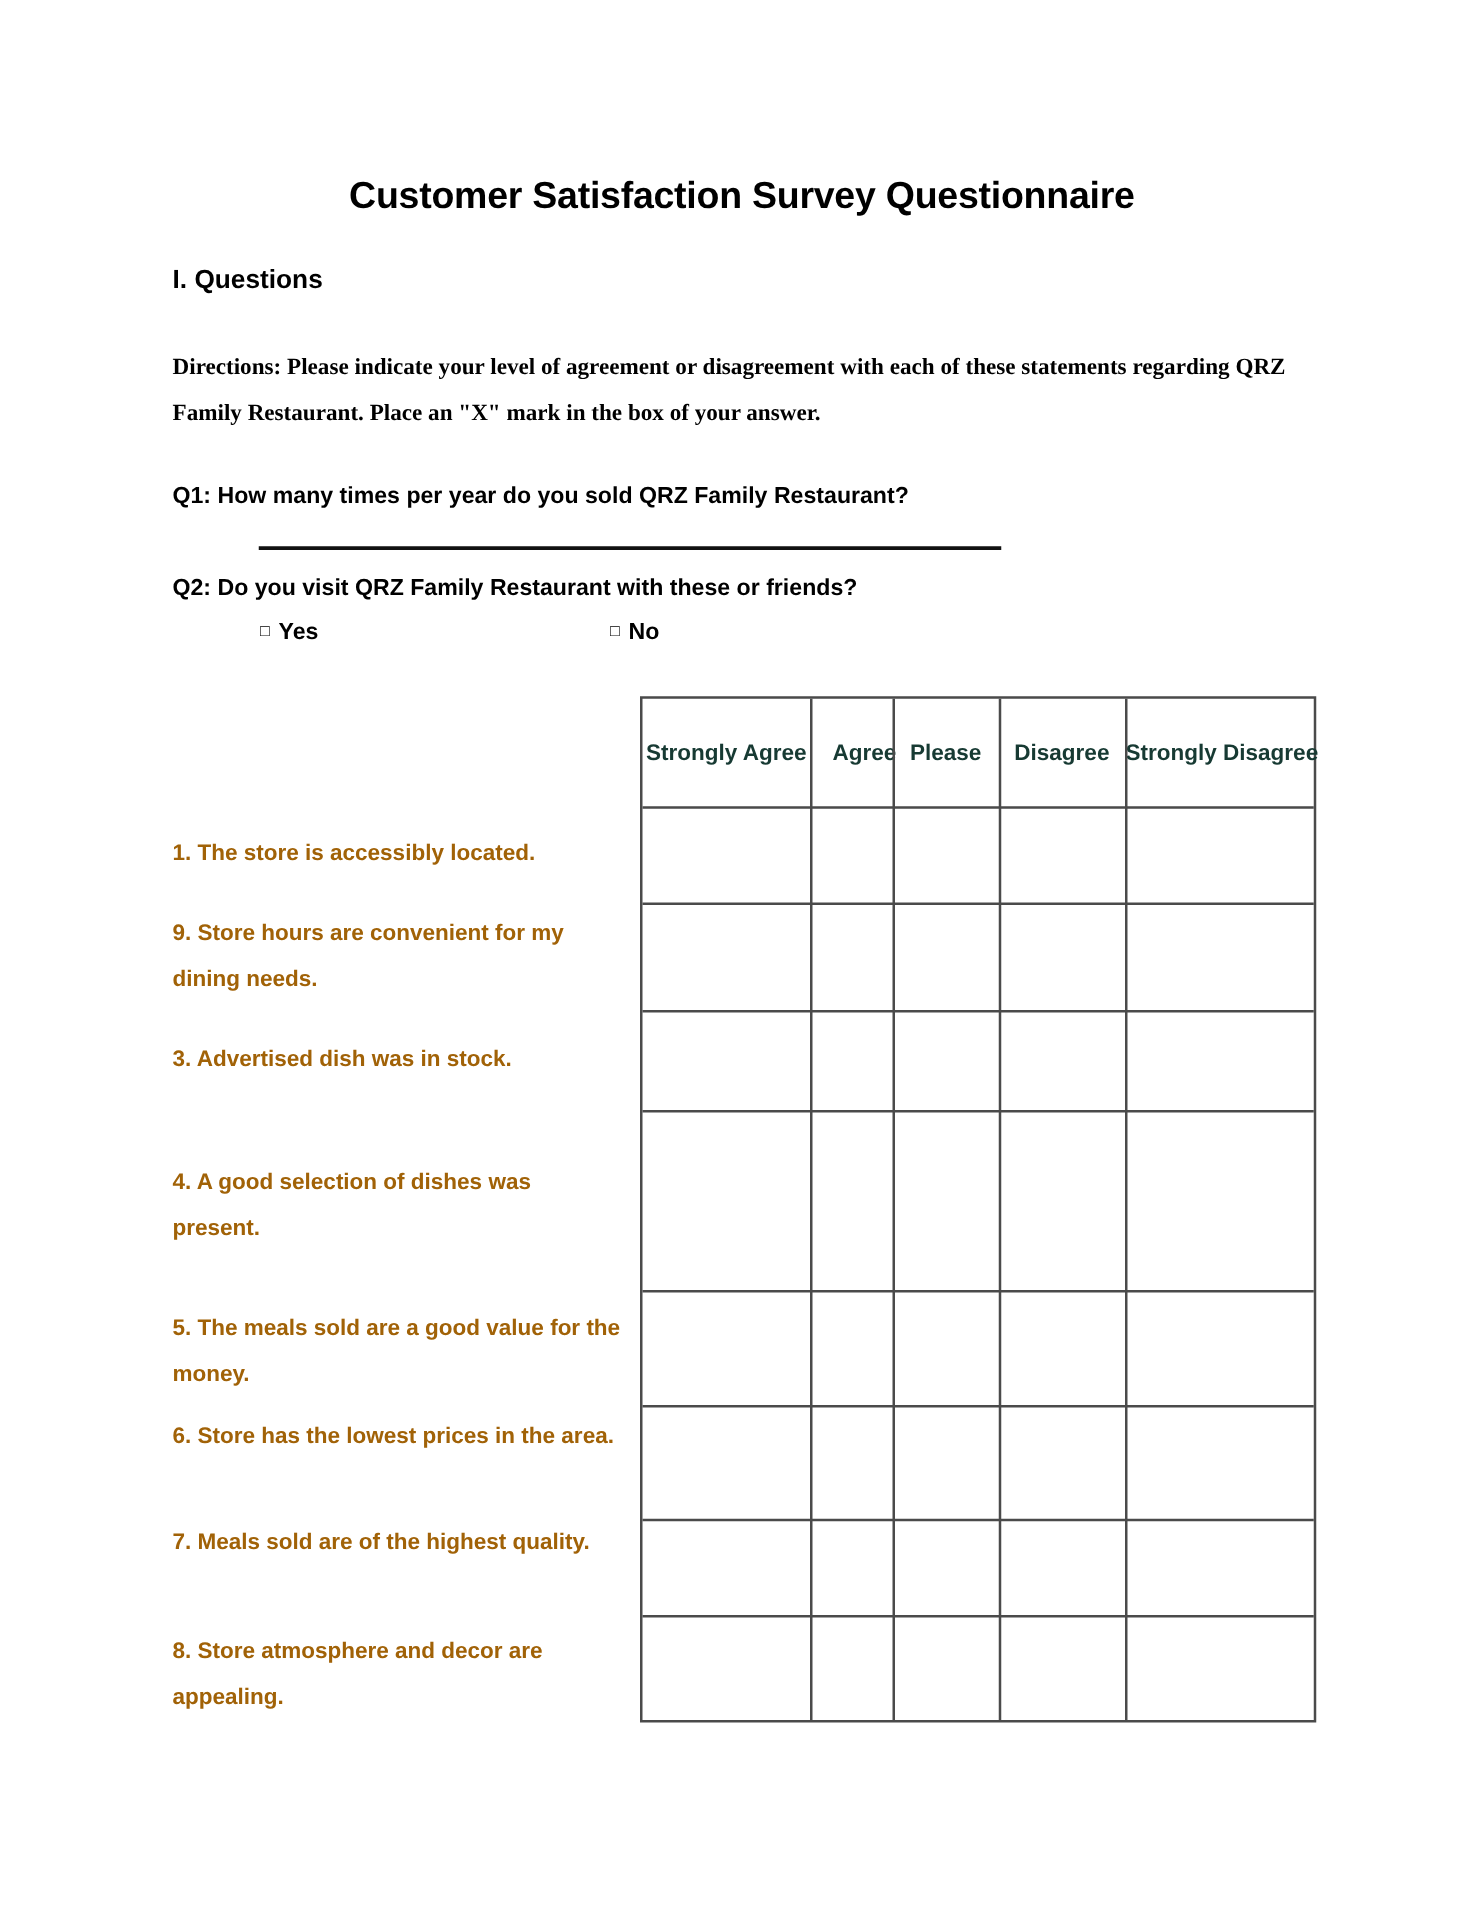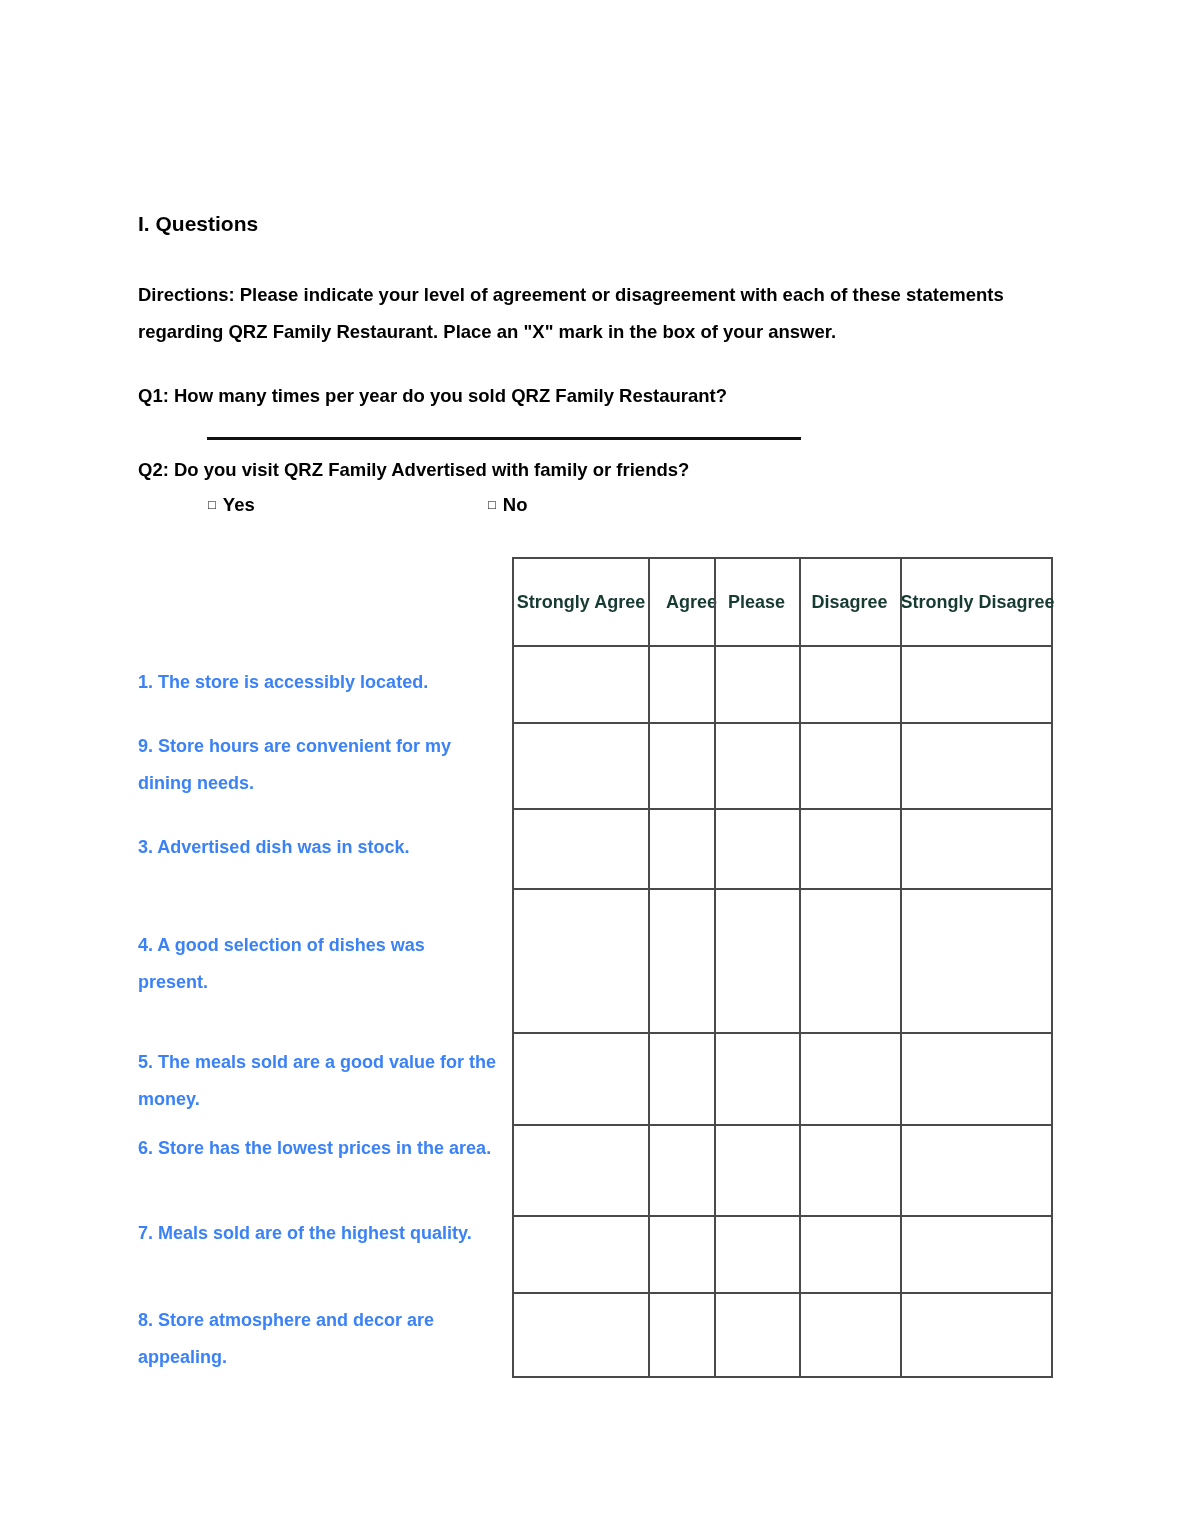--- a/index.html
+++ b/index.html
@@ -48,20 +48,21 @@
   
   .directions {
     position: absolute;
     left: 138px;
     top: 276px;
     width: 912px;
     font-size: 18.5px;
     font-weight: bold;
     color: #000000;
     line-height: 37px;
+    font-family: Liberation Serif, serif;
   }
 
   
   .q1-text {
     position: absolute;
     left: 138px;
     top: 385px;
     font-size: 18.5px;
     font-weight: bold;
     color: #000000;
@@ -151,39 +152,40 @@
     left: 138px;
     top: 557px;
     width: 360px;
   }
   .statement {
     position: absolute;
     left: 0;
     width: 360px;
     font-size: 18px;
     font-weight: bold;
-    color: #3b82f6;
+    color: #a16207;
     line-height: 37px;
   }
 </style>
 </head>
 <body>
 
 <div class="page">
 
+  <div class="doc-title">Customer Satisfaction Survey Questionnaire</div>
 
   <div class="section-heading">I. Questions</div>
 
   <div class="directions">Directions: Please indicate your level of agreement or disagreement with each of these statements regarding QRZ Family Restaurant. Place an "X" mark in the box of your answer.</div>
 
   <div class="q1-text">Q1: How many times per year do you sold QRZ Family Restaurant?</div>
 
   <div class="q1-answer-line"></div>
 
-  <div class="q2-text">Q2: Do you visit QRZ Family Advertised with family or friends?</div>
+  <div class="q2-text">Q2: Do you visit QRZ Family Restaurant with these or friends?</div>
 
   <div class="q2-options">
     <div class="opt opt-yes">
       <span class="box-glyph">□</span><span>Yes</span>
     </div>
     <div class="opt opt-no">
       <span class="box-glyph">□</span><span>No</span>
     </div>
   </div>
 

